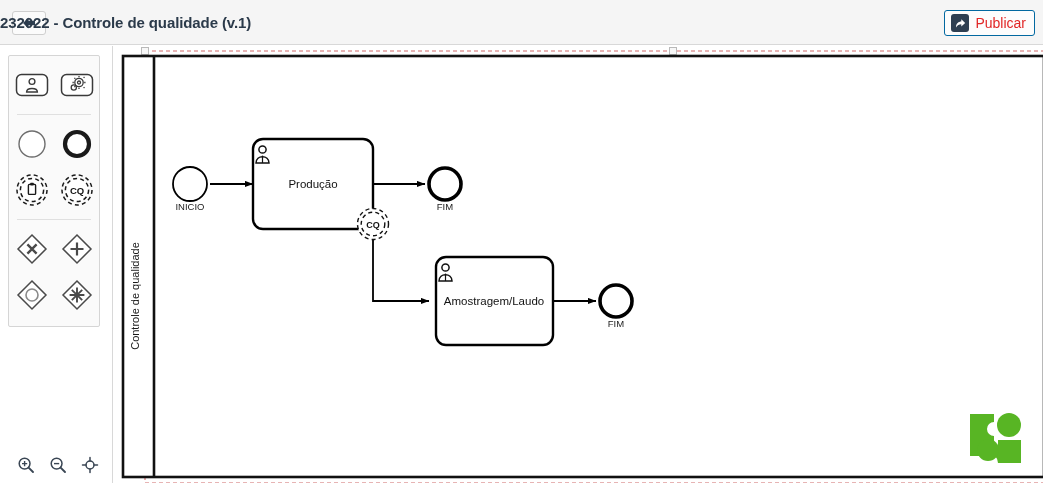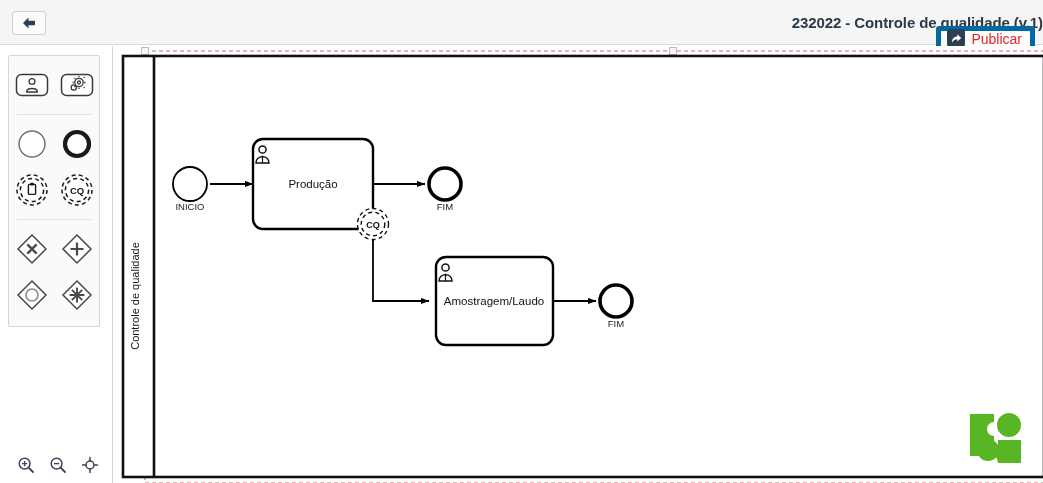--- a/index.html
+++ b/index.html
@@ -31,40 +31,39 @@
     border-radius: 3px;
     cursor: pointer;
     display: flex; align-items: center; justify-content: center;
   }
 
   #page-title {
     position: absolute;
     left: 0; top: 0;
     width: 1043px; height: 45px;
     line-height: 45px;
-    text-align: right;
+    text-align: left;
     font-size: 15px;
     font-weight: bold;
     color: #2b3a4a;
     letter-spacing: -0.1px;
   }
 
   #publish-button {
     position: absolute;
     right: 8px; top: 10px;
     height: 26px;
     padding: 0 8px 0 6px;
     background: #fdfdfd;
-    border: 5px solid #0369a1;
+    border: 1px solid #0369a1;
     border-radius: 3px;
     display: flex;
-    align-items: flex-end;
+    align-items: center;
     gap: 6px;
     cursor: pointer;
-    margin-top: 16px;
   }
   .publish-icon-box {
     width: 18px; height: 18px;
     background: #2e3f52;
     border-radius: 3px;
     display: flex; align-items: center; justify-content: center;
   }
   #publish-label {
     font-size: 14px;
     color: #e12727;

